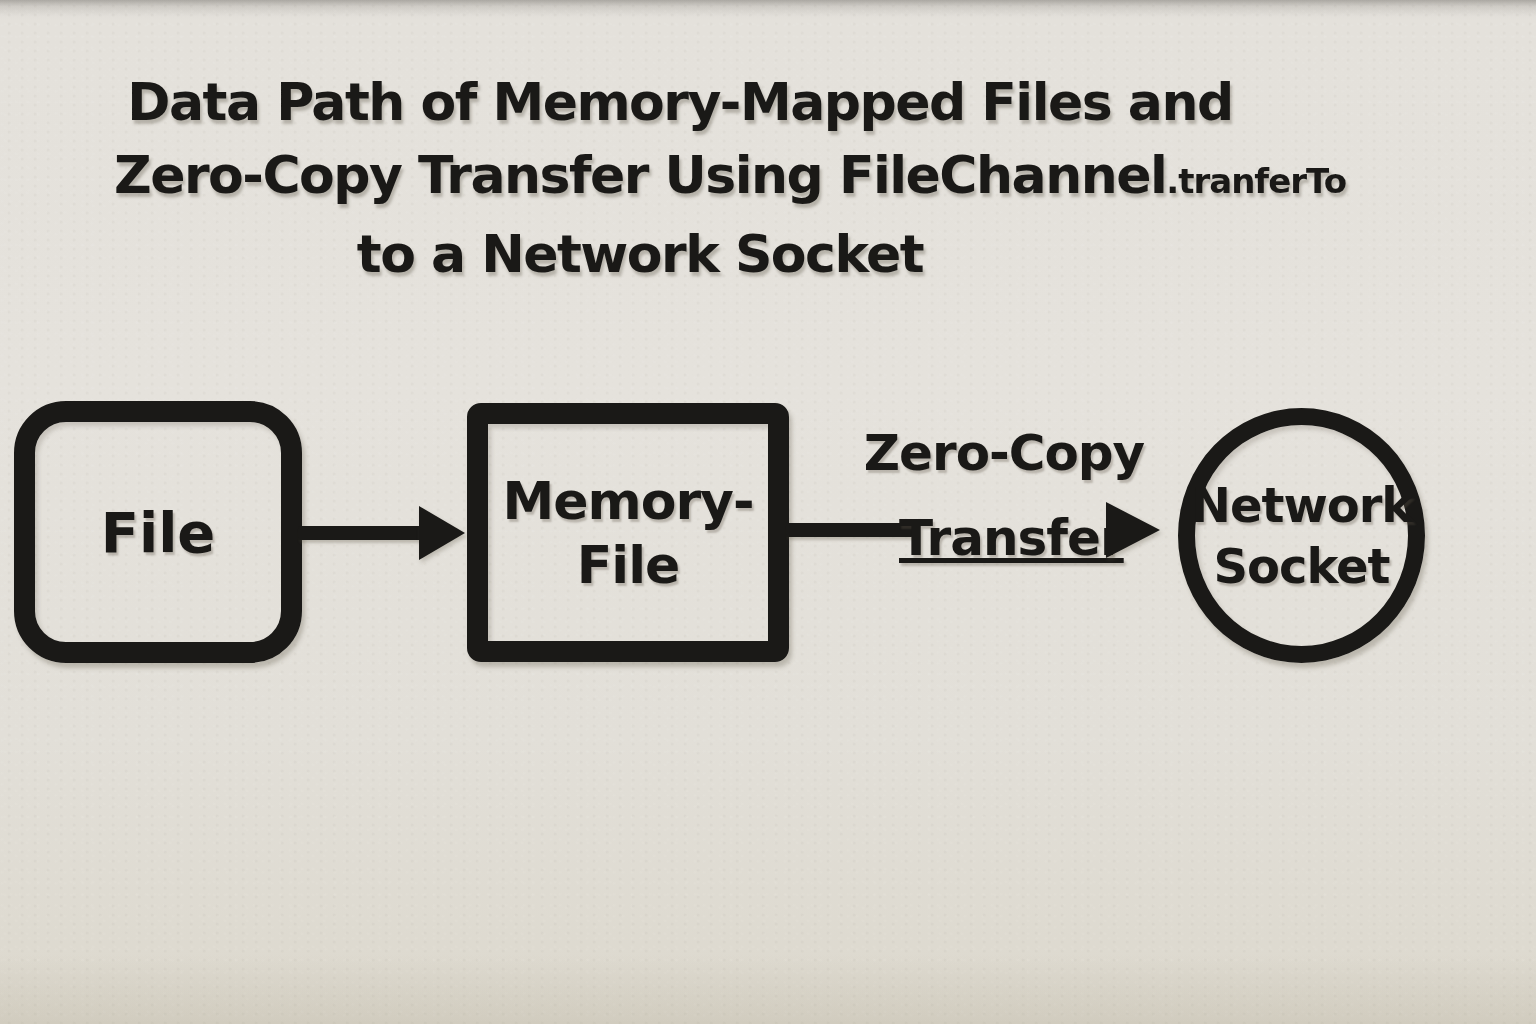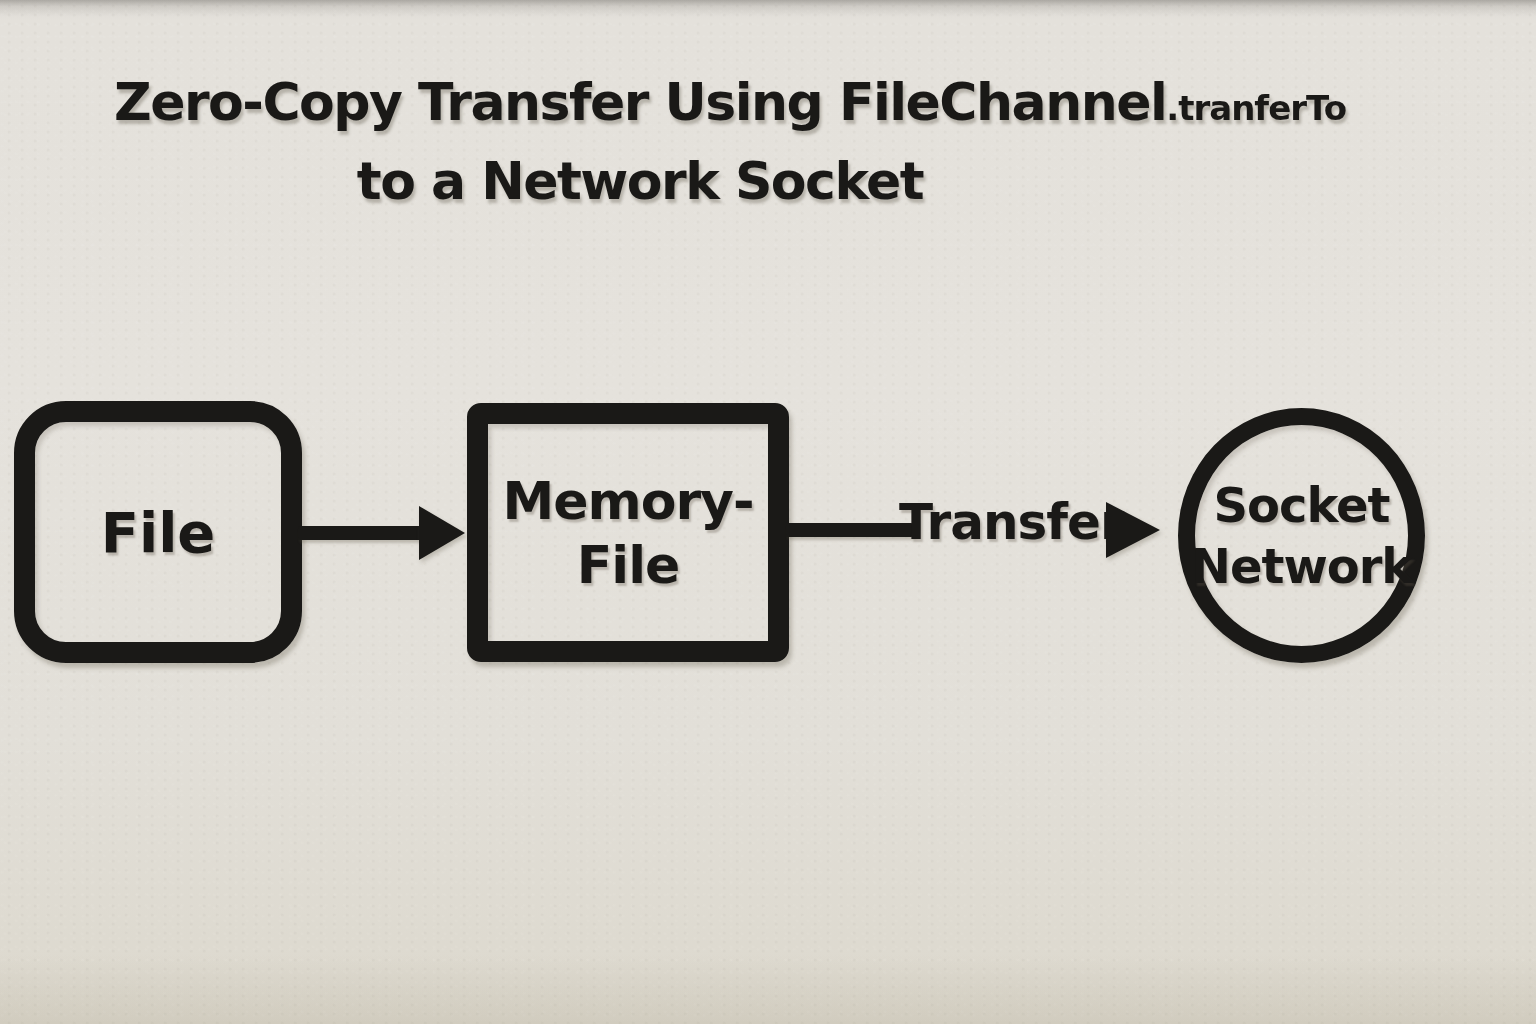--- a/index.html
+++ b/index.html
@@ -113,47 +113,49 @@
   
   .edge-label {
     position: absolute;
     font-weight: bold;
     font-size: 50px;
     letter-spacing: -1px;
     text-shadow: 2px 3px 2px rgba(95,88,74,0.32);
     white-space: nowrap;
   }
   .lbl-zero-copy { left: 858px; top: 424px; width: 292px; text-align: center; }
-  .lbl-transfer  { left: 899px; top: 493px; }
+  .lbl-transfer  { left: 899px; top: 509px; text-decoration: underline; }
 </style>
 </head>
 <body>
 
 <div class="canvas">
   <div class="top-shade"></div>
   <div class="bottom-shade"></div>
 
   <div class="title">
+    <span class="t-line1">Data Path of Memory-Mapped Files and</span>
     <span class="t-line2"><span>Zero-Copy Transfer Using FileChannel</span><span class="t-small">.tranferTo</span></span>
     <span class="t-line3">to a Network Socket</span>
   </div>
 
   <div class="node node-file">
     <span>File</span>
   </div>
 
   <div class="arrow-line a1-line"></div>
   <div class="arrow-head a1-head"></div>
 
   <div class="node node-mmf">
     <span>Memory-</span>
     <span>File</span>
   </div>
 
   <div class="arrow-line a2-line"></div>
+  <div class="edge-label lbl-zero-copy">Zero-Copy</div>
   <div class="edge-label lbl-transfer">Transfer</div>
   <div class="arrow-head a2-head"></div>
 
   <div class="node node-socket">
+    <span>Network</span>
     <span>Socket</span>
-    <span>Network</span>
   </div>
 </div>
 
 </body></html>

